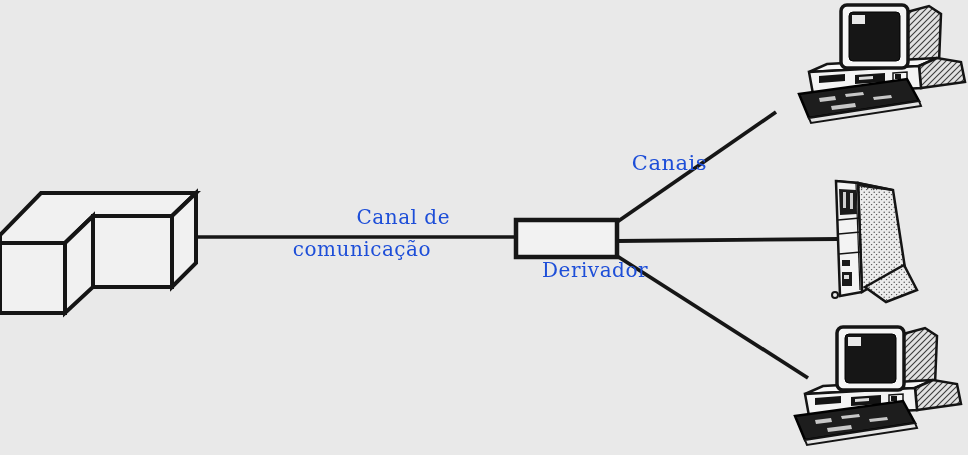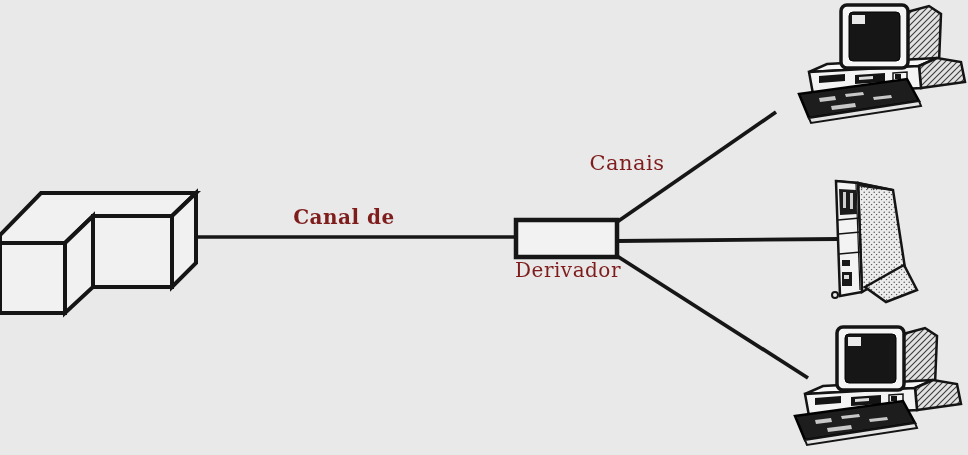--- a/index.html
+++ b/index.html
@@ -3,25 +3,25 @@
 <meta charset="utf-8">
 <style>
   html,body{margin:0;padding:0;}
   body{background:#cfcfcf;font-family:"DejaVu Serif","Liberation Serif",serif;}
   .stage{
     position:relative;width:968px;height:455px;overflow:hidden;
     background:#e9e9e9;
   }
   .stage svg{position:absolute;left:0;top:0;}
   .lbl{
-    position:absolute;color:#7f1d1d;text-align:center;
+    position:absolute;color:#1d4ed8;text-align:right;
     letter-spacing:0.5px;white-space:nowrap;line-height:1.1;
     font-family:"DejaVu Serif","Liberation Serif",serif;
   }
-  .lbl-channel1{left:264px;top:206px;width:160px;font-size:20px;font-weight:bold;}
+  .lbl-channel1{left:290px;top:206px;width:160px;font-size:20px;}
   .lbl-channel2{left:271px;top:238px;width:160px;font-size:20px;}
   .lbl-tap{left:488px;top:259px;width:160px;font-size:20px;}
   .lbl-channels{left:547px;top:152px;width:160px;font-size:21px;}
 </style>
 </head>
 <body>
 
 <div class="stage">
 
   <svg width="968" height="455" viewBox="0 0 968 455" xmlns="http://www.w3.org/2000/svg">
@@ -103,15 +103,16 @@
       <polygon points="93,216 172,216 172,287 93,287"></polygon>
       <polygon points="172,216 196,193 196,263 172,287"></polygon>
     </g>
 
     <use href="#pc-art" x="795" y="2"></use>
     <use href="#tower-art" x="823" y="176"></use>
     <use href="#pc-art" x="791" y="324"></use>
   </svg>
 
   <div class="lbl lbl-channel1">Canal de</div>
+  <div class="lbl lbl-channel2">comunicação</div>
   <div class="lbl lbl-tap">Derivador</div>
   <div class="lbl lbl-channels">Canais</div>
 </div>
 
 </body></html>

